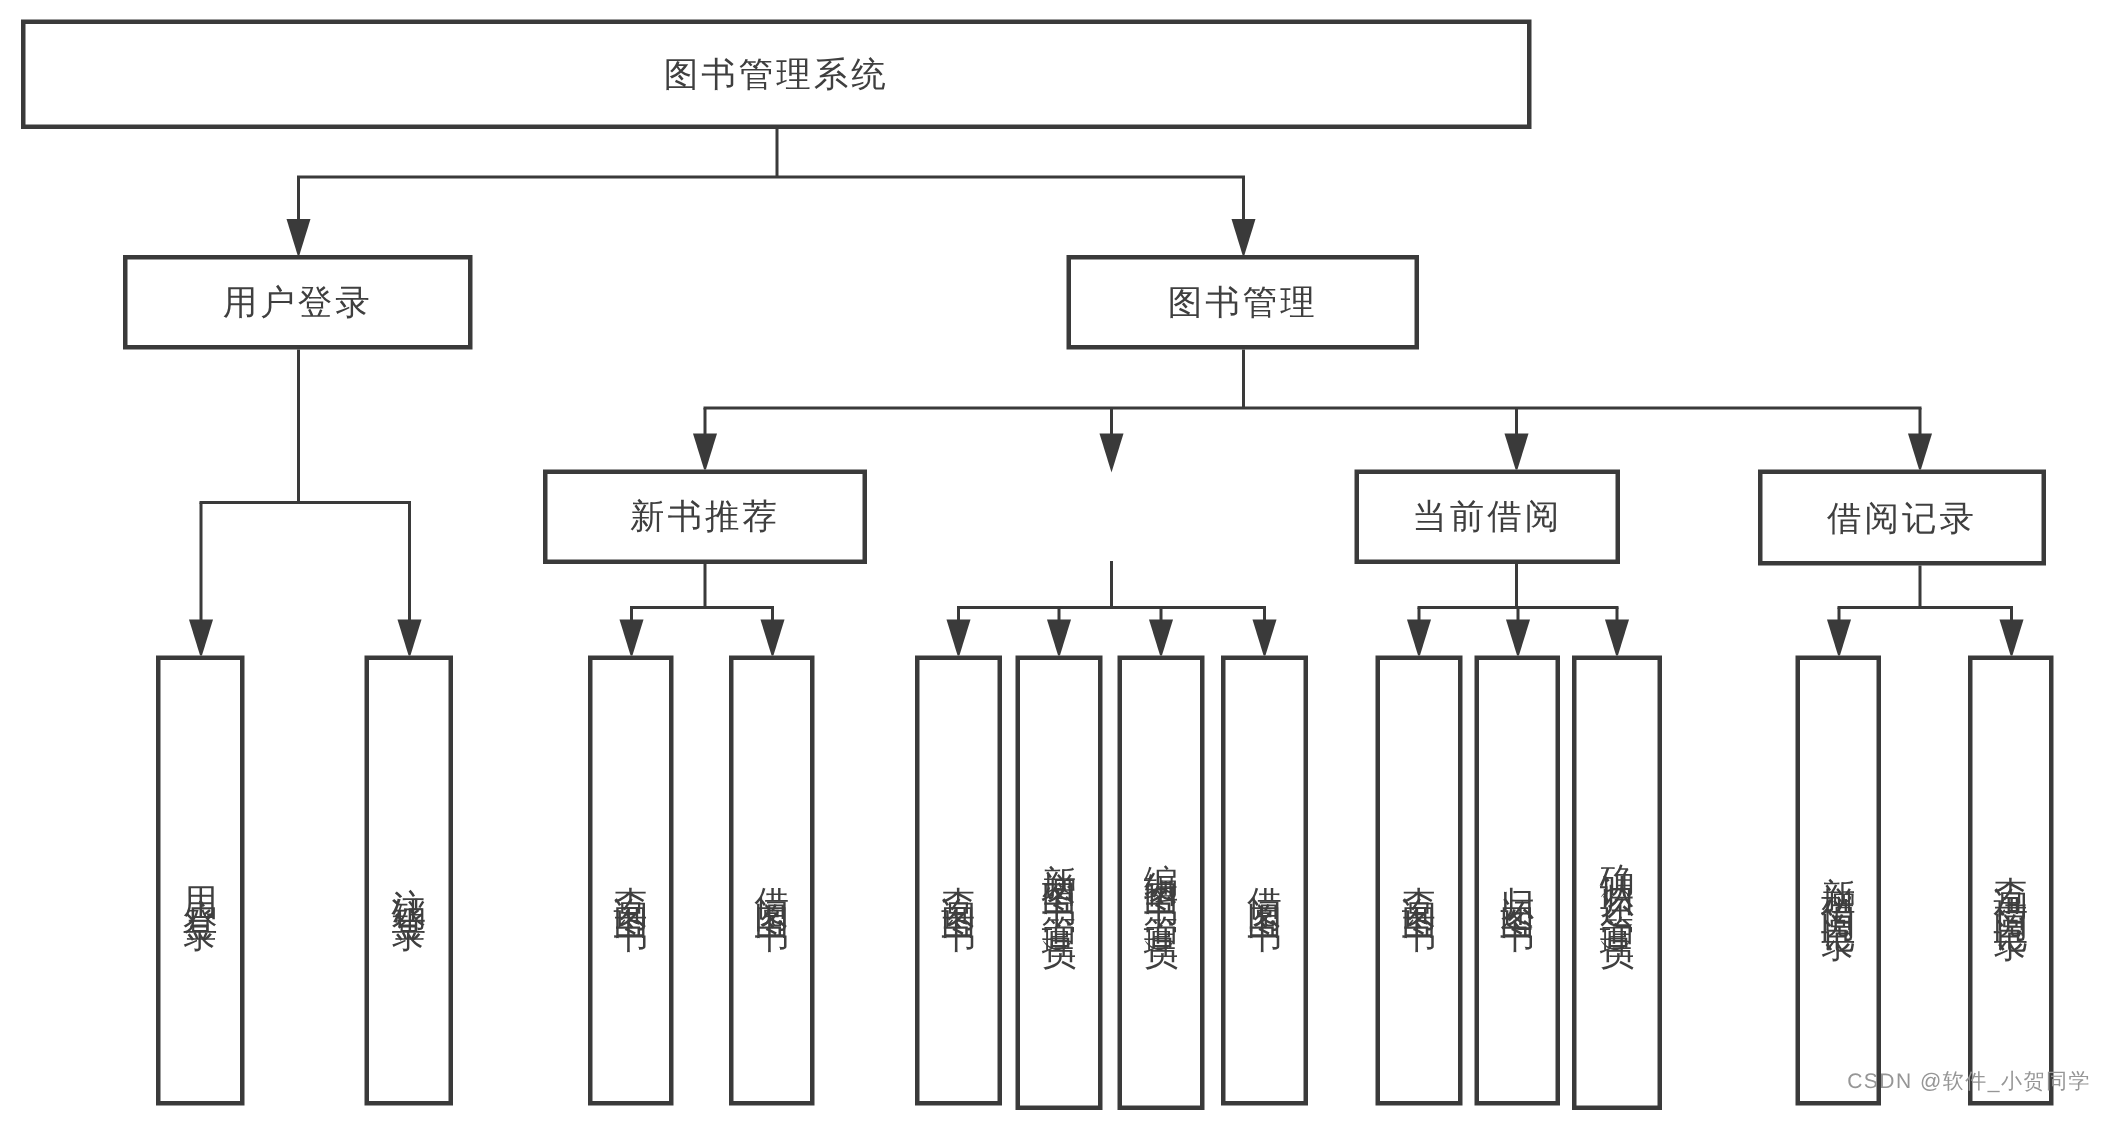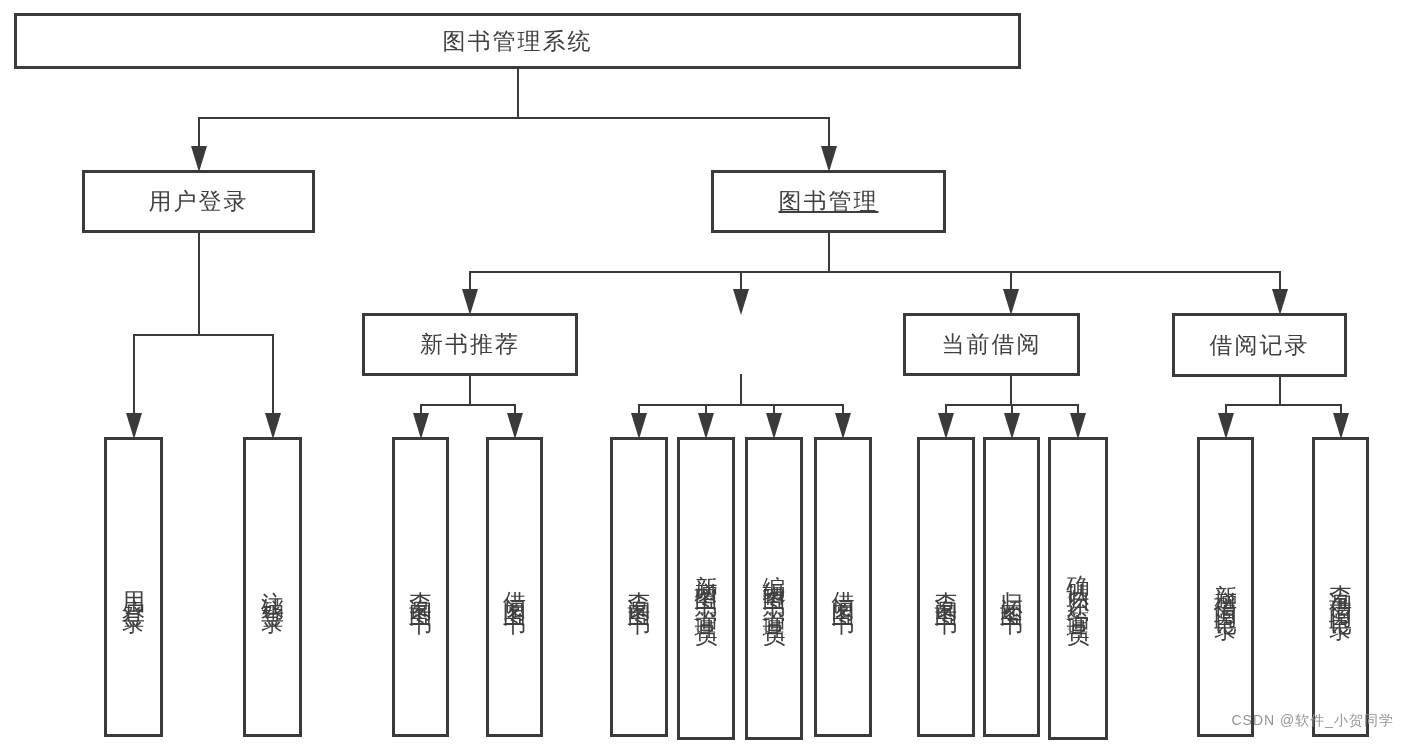--- a/index.html
+++ b/index.html
@@ -111,26 +111,26 @@
     <div class="seg" style="left: 1010.5px; top: 405px; width: 2px; height: 10px;"></div>
     <div class="arrowhead" style="left: 1003.5px; top: 413px;"></div>
     <div class="seg" style="left: 1077px; top: 405px; width: 2px; height: 10px;"></div>
     <div class="arrowhead" style="left: 1070px; top: 413px;"></div>
     <div class="seg" style="left: 1278.5px; top: 375px; width: 2px; height: 30px;"></div>
     <div class="seg" style="left: 1224.5px; top: 404px; width: 117px; height: 2px;"></div>
     <div class="seg" style="left: 1224.5px; top: 405px; width: 2px; height: 10px;"></div>
     <div class="arrowhead" style="left: 1217.5px; top: 413px;"></div>
     <div class="seg" style="left: 1339.5px; top: 405px; width: 2px; height: 10px;"></div>
     <div class="arrowhead" style="left: 1332.5px; top: 413px;"></div>
-    <div class="node hbox" style="left: 14px; top: 13px; width: 1007px; height: 56px; text-align: center;">图书管理系统</div>
+    <div class="node hbox" style="left: 14px; top: 13px; width: 1007px; height: 73px; text-align: center;">图书管理系统</div>
     <div class="node hbox" style="left: 82px; top: 170px; width: 233px; height: 63px;">用户登录</div>
-    <div class="node hbox" style="left: 711px; top: 170px; width: 235px; height: 63px; text-decoration: underline;">图书管理</div>
+    <div class="node hbox" style="left: 711px; top: 170px; width: 235px; height: 63px;">图书管理</div>
     <div class="node hbox" style="left: 362px; top: 313px; width: 216px; height: 63px;">新书推荐</div>
     <div class="node hbox" style="left: 903px; top: 313px; width: 177px; height: 63px;">当前借阅</div>
-    <div class="node hbox" style="left: 1172px; top: 313px; width: 175px; height: 64px;">借阅记录</div>
+    <div class="node hbox" style="left: 1172px; top: 313px; width: 192px; height: 64px;">借阅记录</div>
     <div class="node vbox" style="left: 104px; top: 437px; width: 59px; height: 300px;">用户登录</div>
     <div class="node vbox" style="left: 243px; top: 437px; width: 59px; height: 300px;">注销登录</div>
     <div class="node vbox" style="left: 392px; top: 437px; width: 57px; height: 300px;">查询图书</div>
     <div class="node vbox" style="left: 486px; top: 437px; width: 57px; height: 300px;">借阅图书</div>
     <div class="node vbox" style="left: 610px; top: 437px; width: 58px; height: 300px;">查询图书</div>
     <div class="node vbox" style="left: 677px; top: 437px; width: 58px; height: 303px;">新增图书（管理员）</div>
     <div class="node vbox" style="left: 745px; top: 437px; width: 58px; height: 303px;">编辑图书（管理员）</div>
     <div class="node vbox" style="left: 814px; top: 437px; width: 58px; height: 300px;">借阅图书</div>
     <div class="node vbox" style="left: 917px; top: 437px; width: 58px; height: 300px;">查询图书</div>
     <div class="node vbox" style="left: 983px; top: 437px; width: 57px; height: 300px;">归还图书</div>

